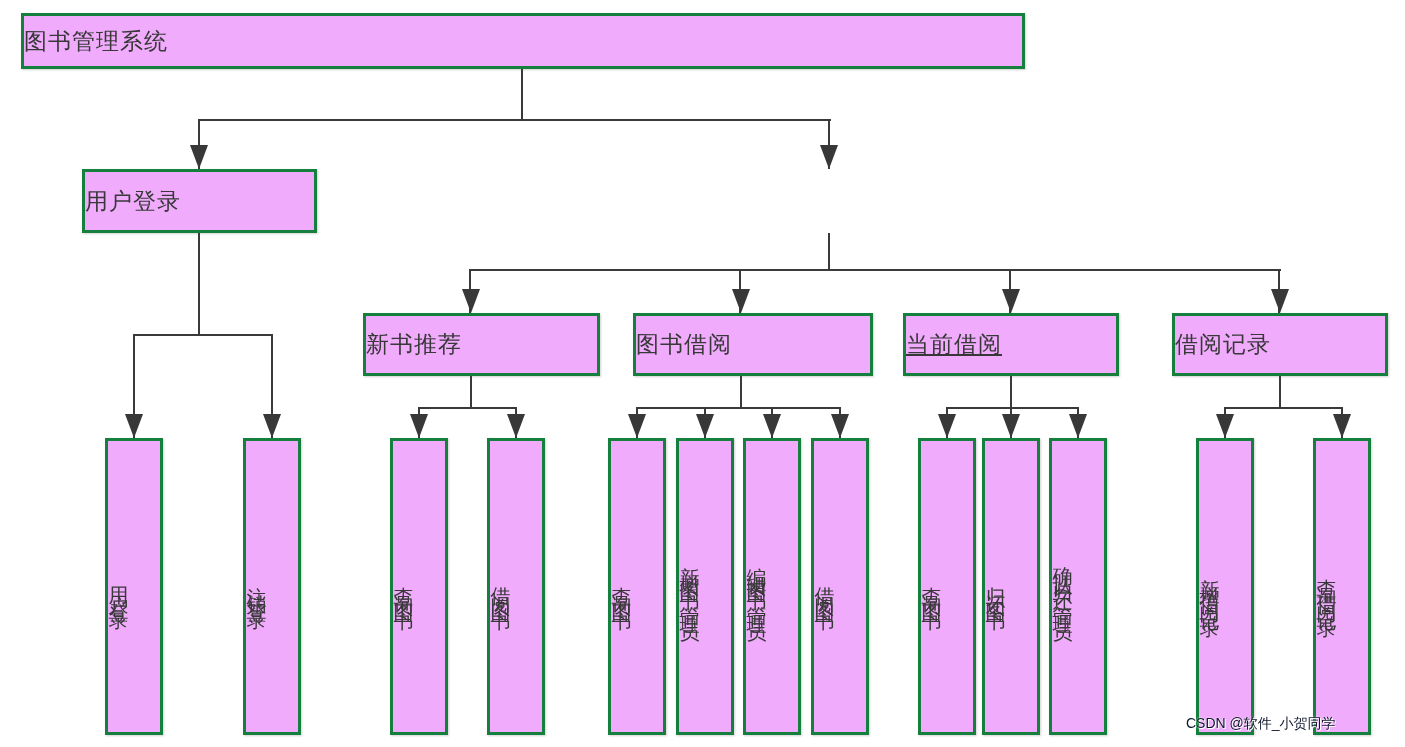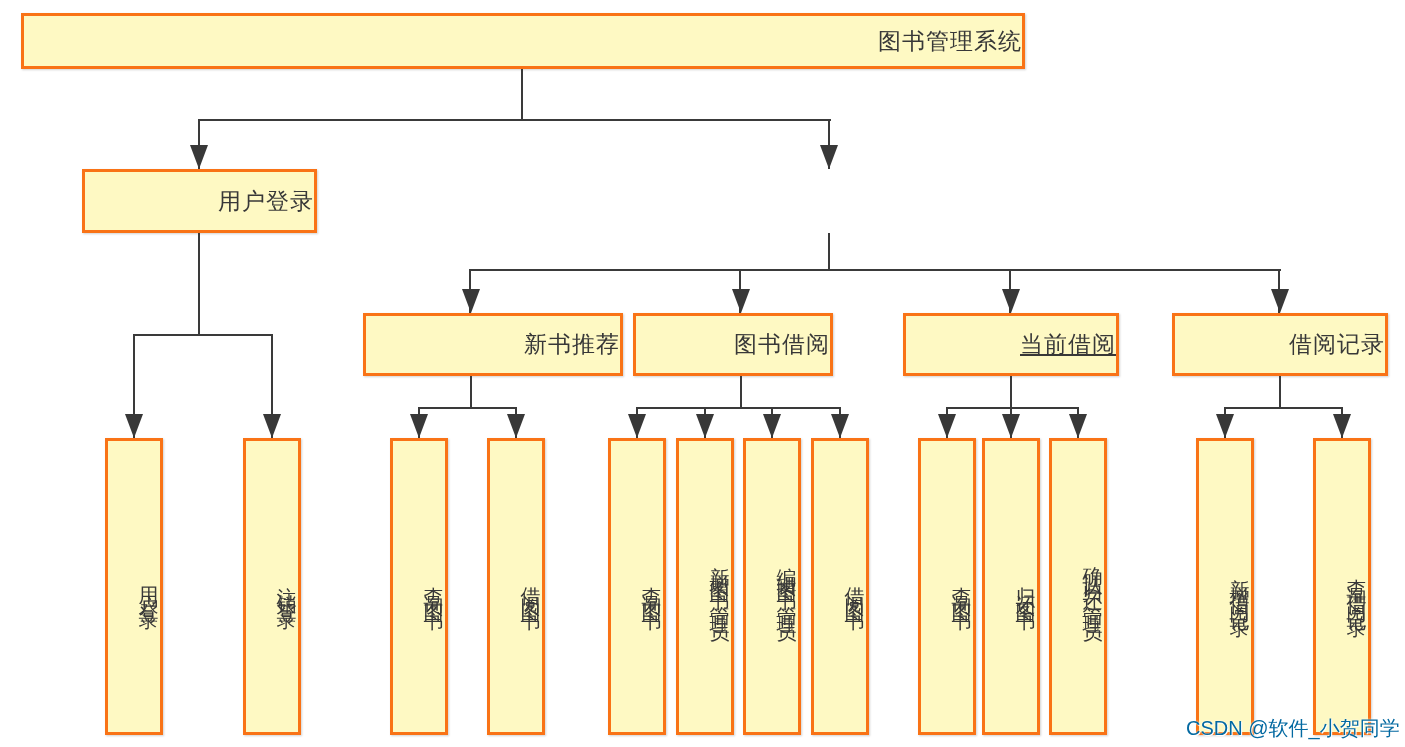--- a/index.html
+++ b/index.html
@@ -2,40 +2,40 @@
 <html><head>
 <meta charset="utf-8">
 <style>
   html,body { margin:0; padding:0; background:#fff; }
   .canvas {
     position:relative; width:1405px; height:747px; background:#ffffff;
     font-family:"Liberation Sans","DejaVu Sans",sans-serif; color:#383838;
     overflow:hidden;
   }
   .box {
-    position:absolute; background:#fef9c3; box-sizing:border-box;
-    border:3px solid #f97316; box-shadow:1px 1px 2px rgba(0,0,0,0.18);
-    display:flex; align-items:center; justify-content:flex-end;
+    position:absolute; background:#f0abfc; box-sizing:border-box;
+    border:3px solid #15803d; box-shadow:1px 1px 2px rgba(0,0,0,0.18);
+    display:flex; align-items:center; justify-content:flex-start;
   }
   .hbox { font-size:23px; letter-spacing:1px; white-space:nowrap; }
   .vbox { width:58px; top:438px; height:297px; }
   .vbox .vtext {
     writing-mode:vertical-rl; text-orientation:mixed;
     font-size:20px; letter-spacing:8px; line-height:1.1; white-space:nowrap;
   }
   .vl { position:absolute; width:2px; background:#3a3a3a; }
   .hl { position:absolute; height:2px; background:#3a3a3a; }
   .arr {
     position:absolute; width:0; height:0;
     border-left:9px solid transparent; border-right:9px solid transparent;
     border-top:24px solid #383838;
   }
   .watermark {
     position:absolute; left:1186px; top:715px; z-index:10;
-    font-size:20px; color:#0369a1; white-space:nowrap;
+    font-size:14px; color:#0f172a; white-space:nowrap;
     text-shadow:0 0 2px #ffffff, 1px 1px 0 #ffffff;
   }
 </style>
 </head>
 <body>
 
 <div class="canvas">
 
   <div class="box hbox" style="left:21px; top:13px; width:1004px; height:56px;">
     <span>图书管理系统</span>
@@ -63,24 +63,24 @@
   <div class="hl" style="left:469px; top:269px; width:812px;"></div>
   <div class="vl" style="left:469px; top:269px; height:44px;"></div>
   <div class="vl" style="left:739px; top:269px; height:44px;"></div>
   <div class="vl" style="left:1009px; top:269px; height:44px;"></div>
   <div class="vl" style="left:1278px; top:269px; height:44px;"></div>
   <div class="arr" style="left:462px; top:289px;"></div>
   <div class="arr" style="left:732px; top:289px;"></div>
   <div class="arr" style="left:1002px; top:289px;"></div>
   <div class="arr" style="left:1271px; top:289px;"></div>
 
-  <div class="box hbox" style="left:363px; top:313px; width:260px; height:63px;">
+  <div class="box hbox" style="left:363px; top:313px; width:237px; height:63px;">
     <span>新书推荐</span>
   </div>
-  <div class="box hbox" style="left:633px; top:313px; width:200px; height:63px;">
+  <div class="box hbox" style="left:633px; top:313px; width:240px; height:63px;">
     <span>图书借阅</span>
   </div>
   <div class="box hbox" style="left:903px; top:313px; width:216px; height:63px;text-decoration:underline;">
     <span>当前借阅</span>
   </div>
   <div class="box hbox" style="left:1172px; top:313px; width:216px; height:63px;">
     <span>借阅记录</span>
   </div>
 
   <div class="vl" style="left:470px; top:376px; height:32px;"></div>

